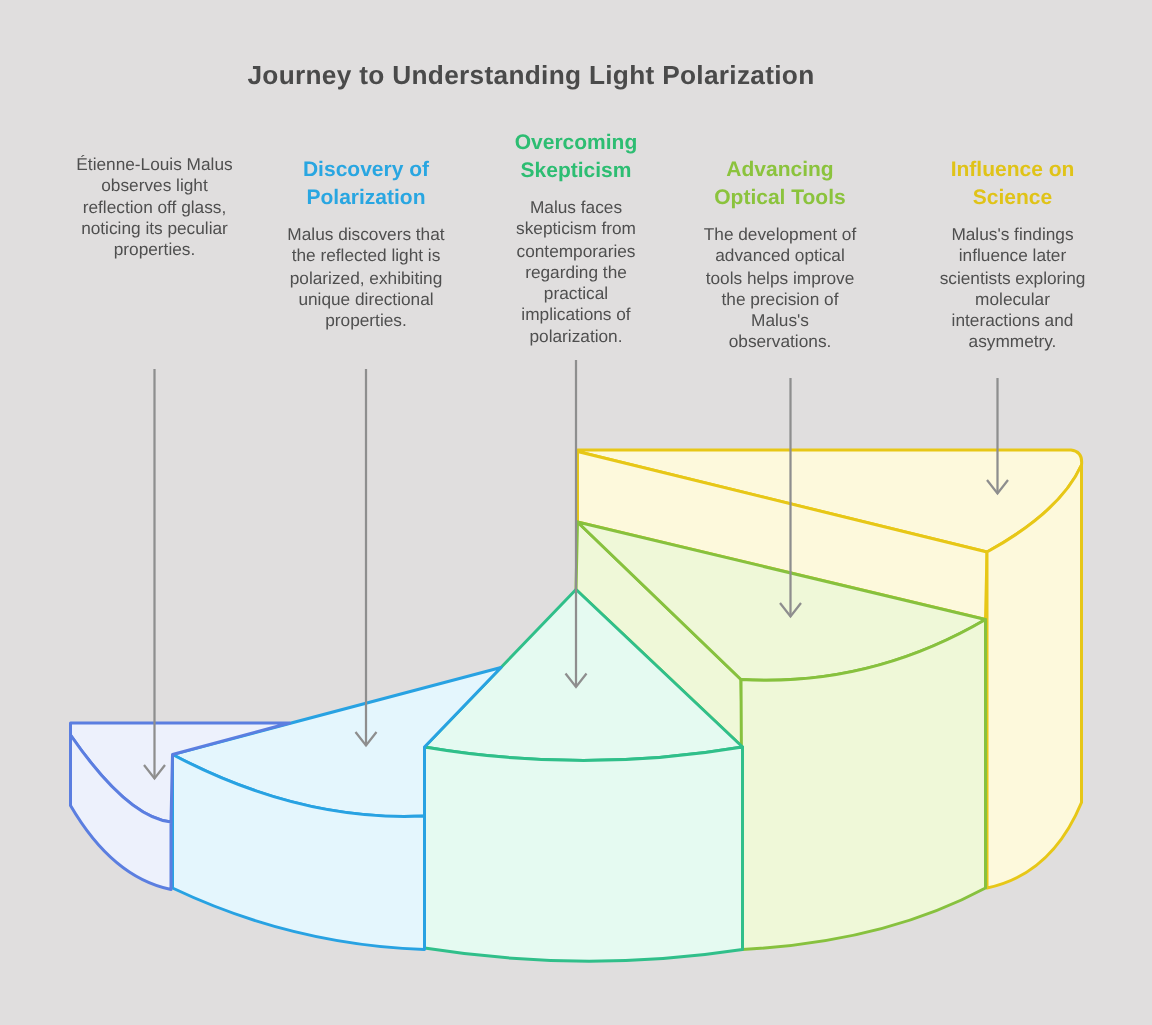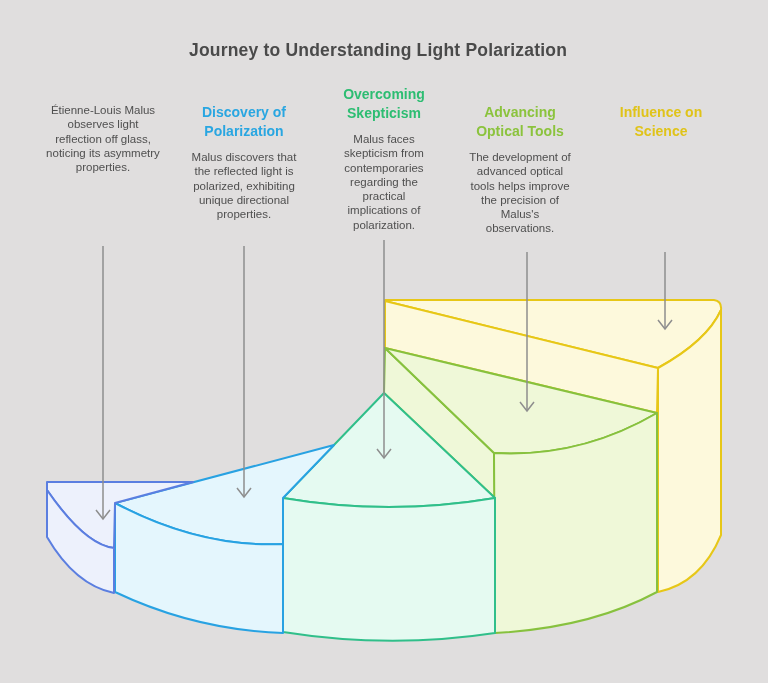--- a/index.html
+++ b/index.html
@@ -15,21 +15,20 @@
   }
   .title{
     position:absolute;
     left:0;top:40px;width:708px;
     text-align:center;
     font-size:17.5px;
     font-weight:bold;
     color:#4a4a4a;
     letter-spacing:0.2px;
     white-space:pre-line;
-    padding-left:24px;
   }
   .stage{
     position:absolute;
     width:132px;
     text-align:center;
   }
   .stage .heading{
     font-size:14px;
     font-weight:bold;
     line-height:19px;
@@ -39,38 +38,38 @@
   .stage .desc{
     font-size:11.5px;
     line-height:14.3px;
     color:#4f4f4f;
     white-space:pre-line;
   }
   #stage-0{left:37px;top:103px;}
   #stage-1{left:178px;top:103px;}
   #stage-2{left:318px;top:85px;}
   #stage-3{left:454px;top:103px;}
-  #stage-4{left:595px;top:103px;}
+  #stage-4{left:609px;top:103px;}
   svg.fan{position:absolute;left:0;top:0;}
   svg.fan path{stroke-width:2;stroke-linejoin:round;}
   svg.fan .arrow-line{stroke-width:1.5;fill:none;}
   svg.fan .arrow-head{stroke-width:1.5;fill:none;stroke-linejoin:miter;}
 </style>
 </head>
 <body>
 
 <div class="canvas">
 
   <div class="title">Journey to Understanding Light Polarization</div>
 
   <div class="stage" id="stage-0">
     <div class="desc">Étienne-Louis Malus
 observes light
 reflection off glass,
-noticing its asymmetry
+noticing its peculiar
 properties.</div>
   </div>
   <div class="stage" id="stage-1">
     <div class="heading" style="color: rgb(41, 166, 225); text-align: center;">Discovery of
 Polarization</div>
     <div class="desc">Malus discovers that
 the reflected light is
 polarized, exhibiting
 unique directional
 properties.</div>
@@ -92,20 +91,26 @@
 skepticism from
 contemporaries
 regarding the
 practical
 implications of
 polarization.</div>
   </div>
   <div class="stage" id="stage-4">
     <div class="heading" style="color: rgb(224, 195, 24);">Influence on
 Science</div>
+    <div class="desc">Malus's findings
+influence later
+scientists exploring
+molecular
+interactions and
+asymmetry.</div>
   </div>
 
   <svg class="fan" width="768" height="683" viewBox="0 0 768 683">
 
     <g>
       <path d="M385,300 L714,300 Q722,301 721,310 Q707,341 658,368 L385,301 Z" fill="#fdf9dc" stroke="#e7c717"></path>
       <path d="M385,301 L658,368 L657,413 L385,348 Z" fill="#fdf9dc" stroke="#e7c717"></path>
       <path d="M721,310 L721,535 Q701,583 658,592 L658,368 Q707,341 721,310 Z" fill="#fdf9dc" stroke="#e7c717"></path>
     </g>
 

